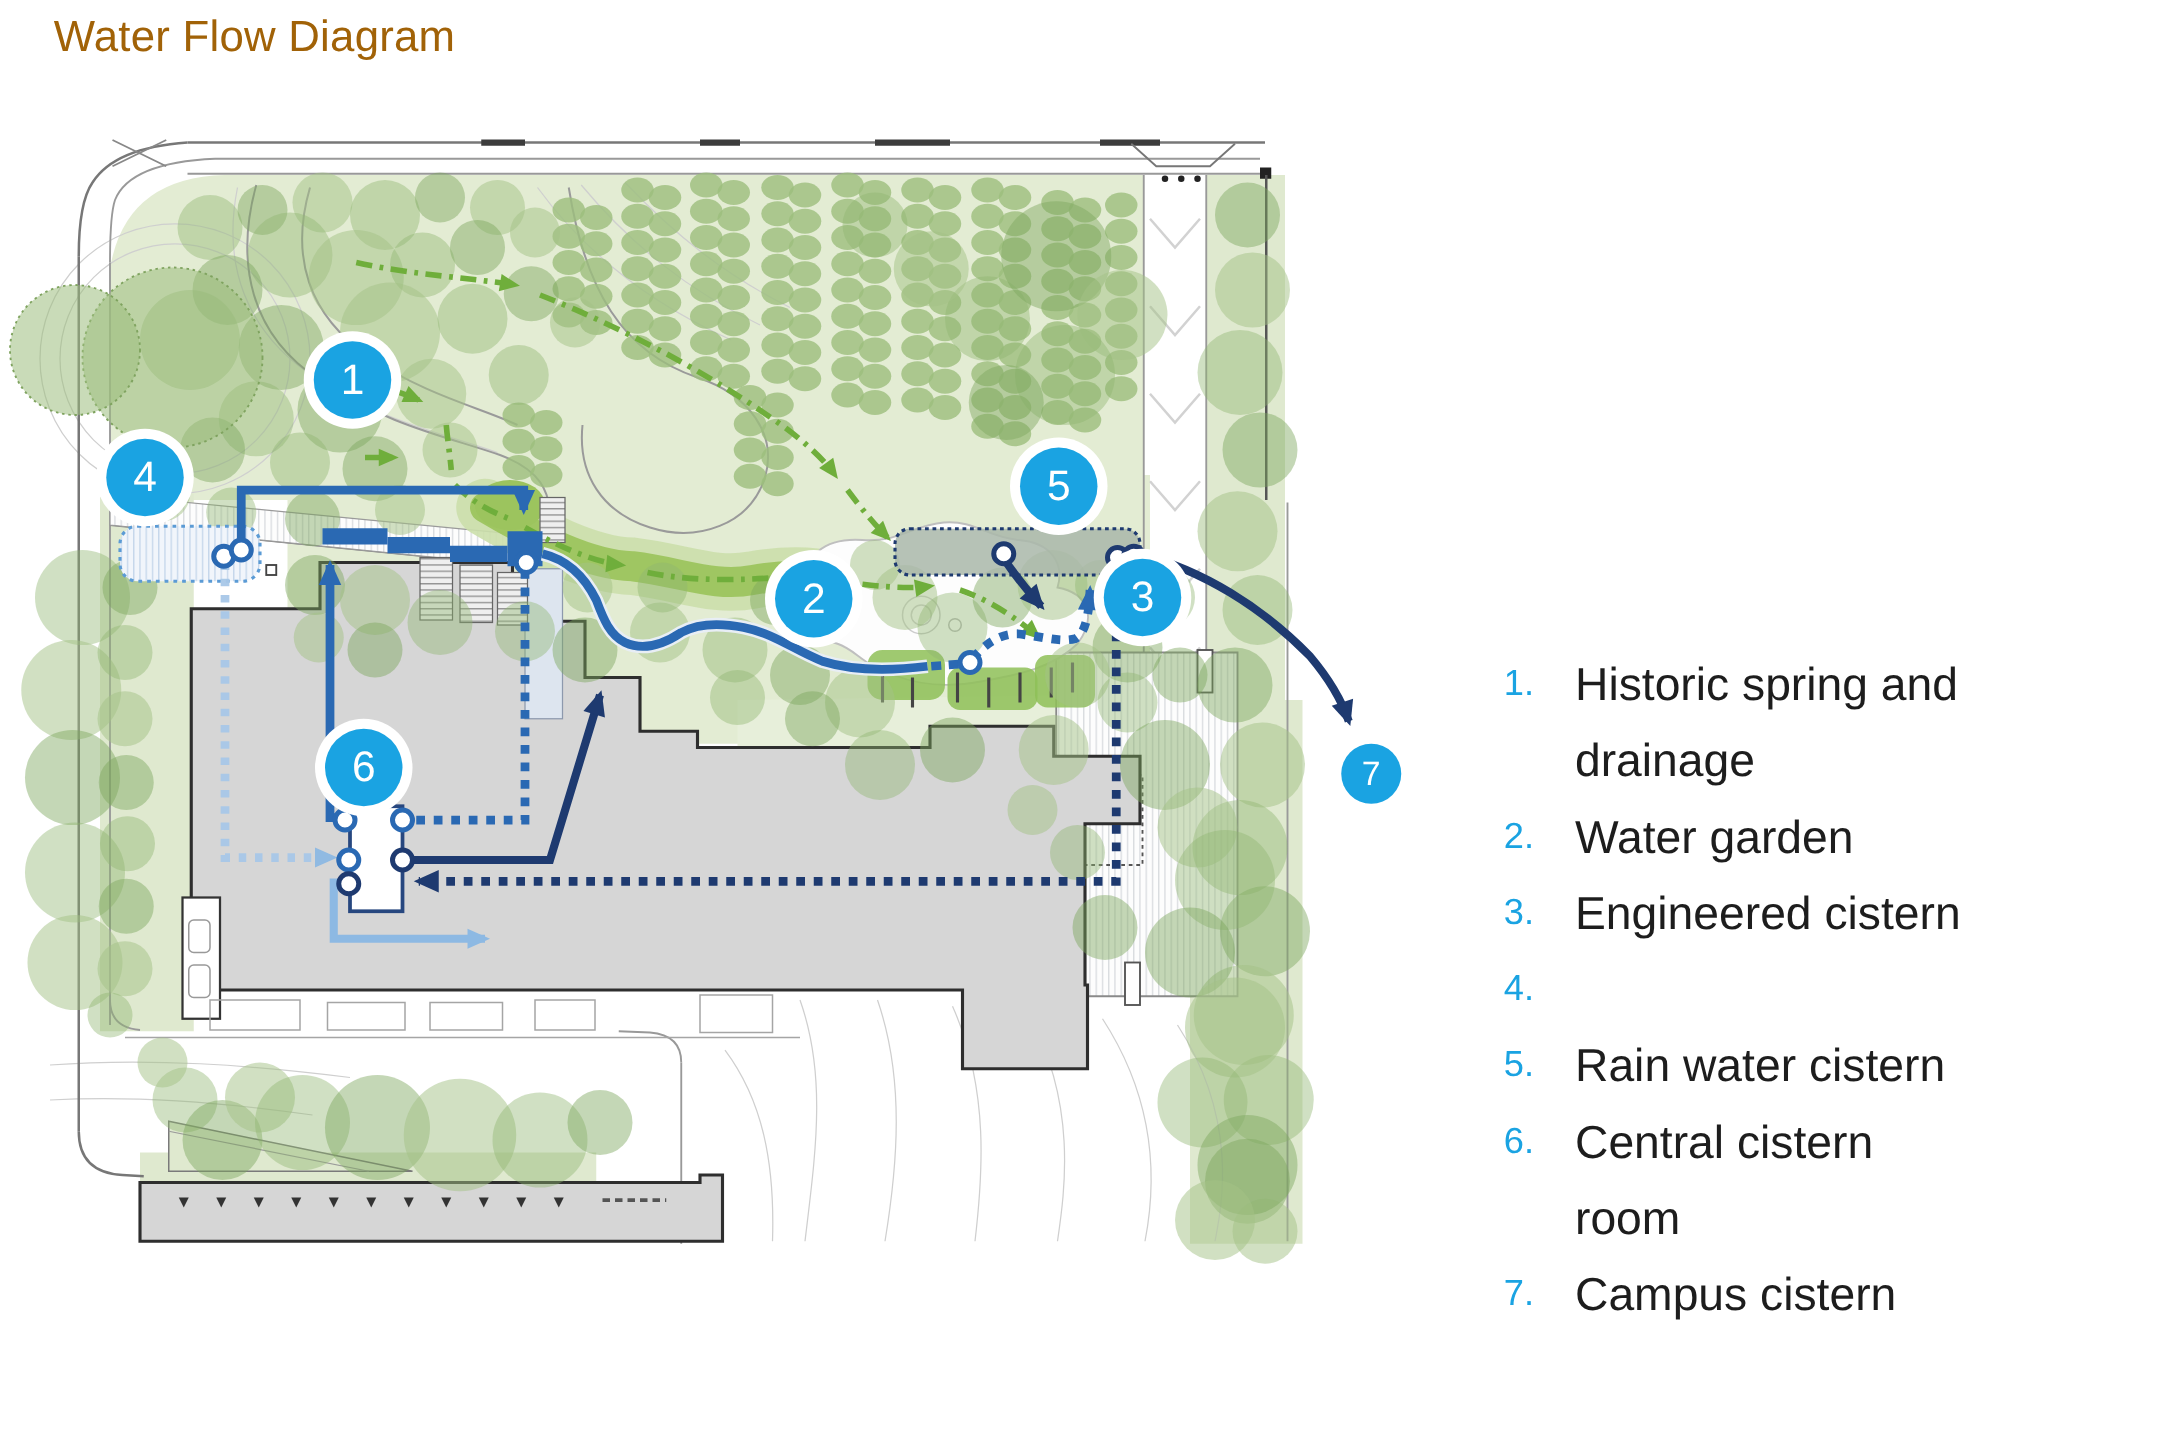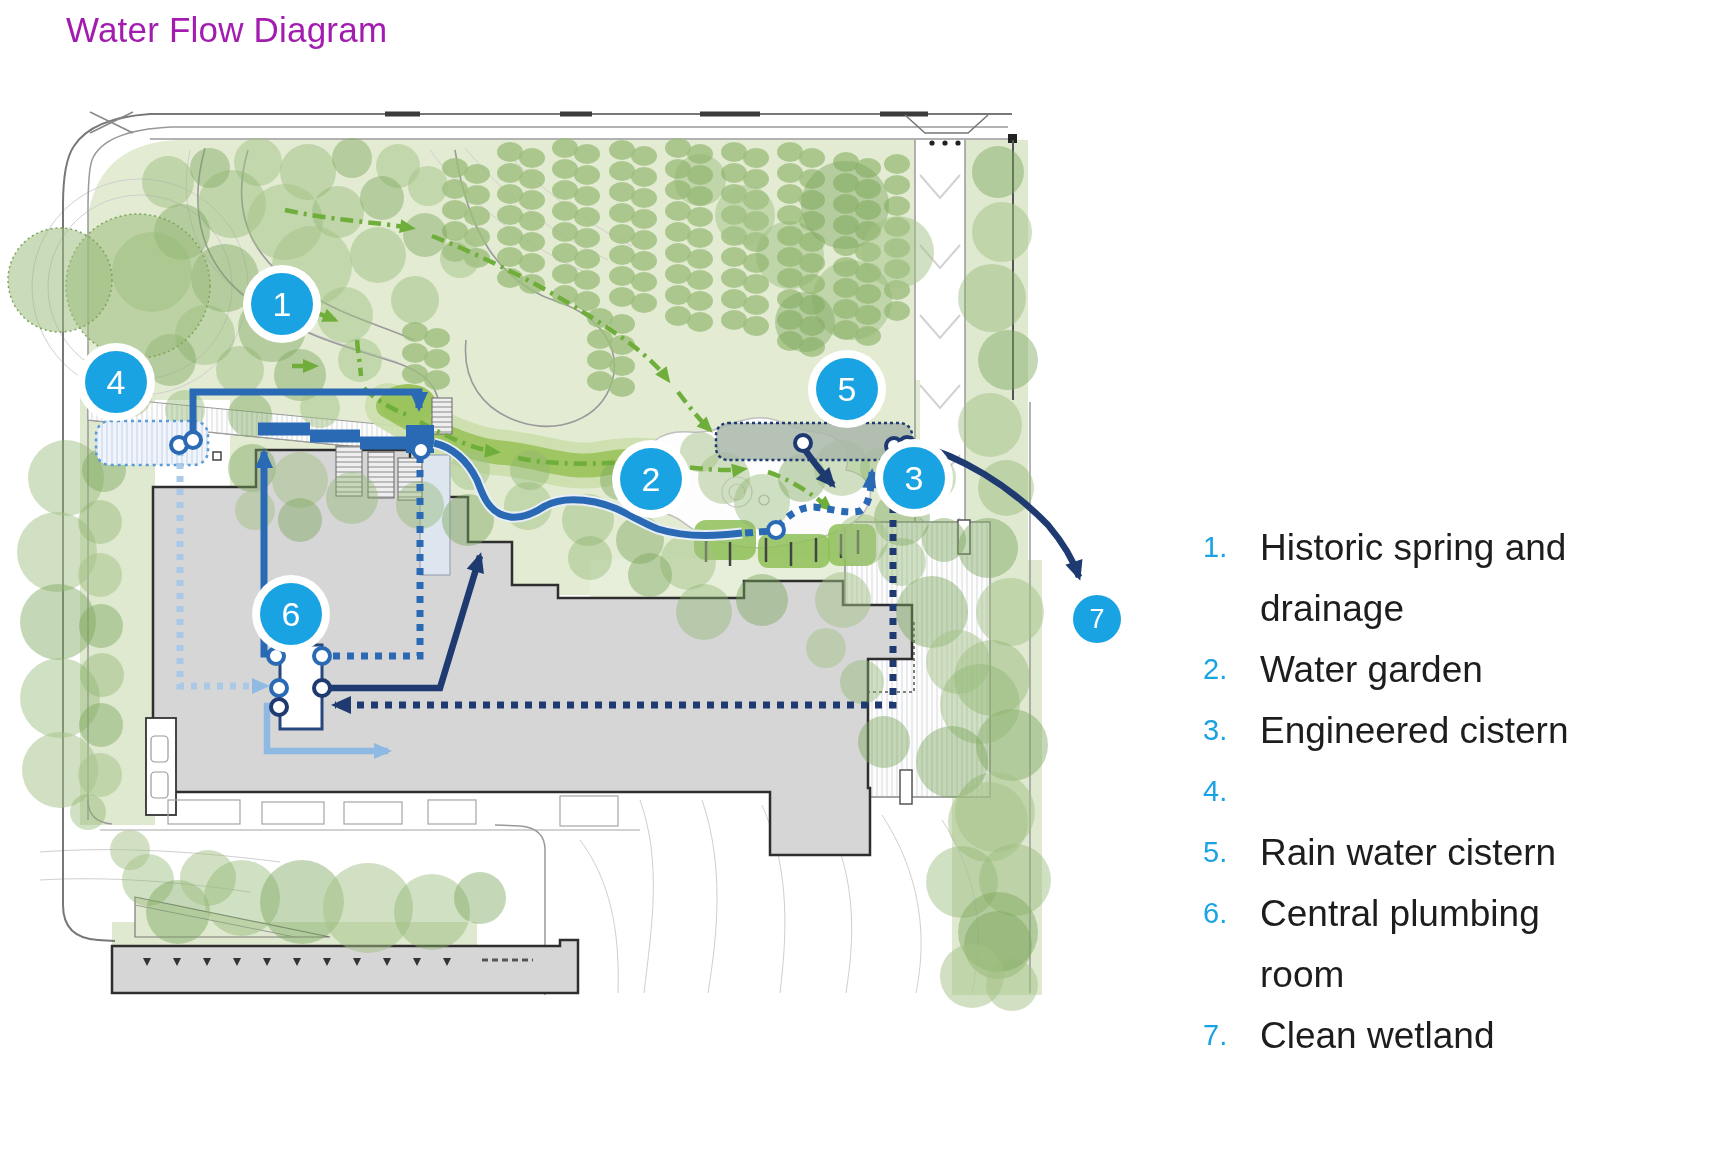--- a/index.html
+++ b/index.html
@@ -1,20 +1,20 @@
 <!DOCTYPE html>
 <html><head>
 <meta charset="utf-8">
 <style>
   html,body{margin:0;padding:0;background:#ffffff;}
   #app{position:relative;width:1733px;height:1155px;background:#ffffff;overflow:hidden;
        font-family:"Liberation Sans", sans-serif;}
   #map-svg{position:absolute;left:0;top:0;}
-  .page-title{position:absolute;left:66px;top:10px;font-size:35px;font-weight:400;
-       color:#a21caf;letter-spacing:.2px;}
+  .page-title{position:absolute;left:43px;top:10px;font-size:35px;font-weight:400;
+       color:#a16207;letter-spacing:.2px;}
   
   .legend{position:absolute;left:1203px;top:517px;width:390px;}
   .legend-row{display:flex;align-items:flex-start;}
   .legend-num{width:57px;font-size:29px;line-height:61px;color:#1aa3e2;flex:0 0 57px;}
   .legend-label{font-size:37px;line-height:61px;color:#1d1d1d;width:320px;}
   
   .marker{position:absolute;width:62px;height:62px;border-radius:50%;background:#1aa3e2;
        box-shadow:0 0 0 8px #ffffff;color:#fff;font-size:34px;display:flex;
        align-items:center;justify-content:center;transform:translate(-50%,-50%);}
   .marker--small{width:48px;height:48px;font-size:27px;box-shadow:none;}
@@ -583,25 +583,25 @@
       </div>
       <div class="legend-row">
         <div class="legend-num">4.</div>
       </div>
       <div class="legend-row">
         <div class="legend-num">5.</div>
         <div class="legend-label">Rain water cistern</div>
       </div>
       <div class="legend-row">
         <div class="legend-num">6.</div>
-        <div class="legend-label">Central plumbing room</div>
+        <div class="legend-label">Central cistern room</div>
       </div>
       <div class="legend-row">
         <div class="legend-num">7.</div>
-        <div class="legend-label">Clean wetland</div>
+        <div class="legend-label">Campus cistern</div>
       </div>
     </div>
 
 <div id="markers">
       <div class="marker" style="left: 282px; top: 304px; background: rgb(26, 163, 226);">1</div>
       <div class="marker" style="left: 651px; top: 479px; background: rgb(26, 163, 226);">2</div>
       <div class="marker" style="left: 914px; top: 478px; background: rgb(26, 163, 226);">3</div>
       <div class="marker" style="left: 116px; top: 382px; background: rgb(26, 163, 226);">4</div>
       <div class="marker" style="left: 847px; top: 389px; background: rgb(26, 163, 226);">5</div>
       <div class="marker" style="left: 291px; top: 614px; background: rgb(26, 163, 226);">6</div>

